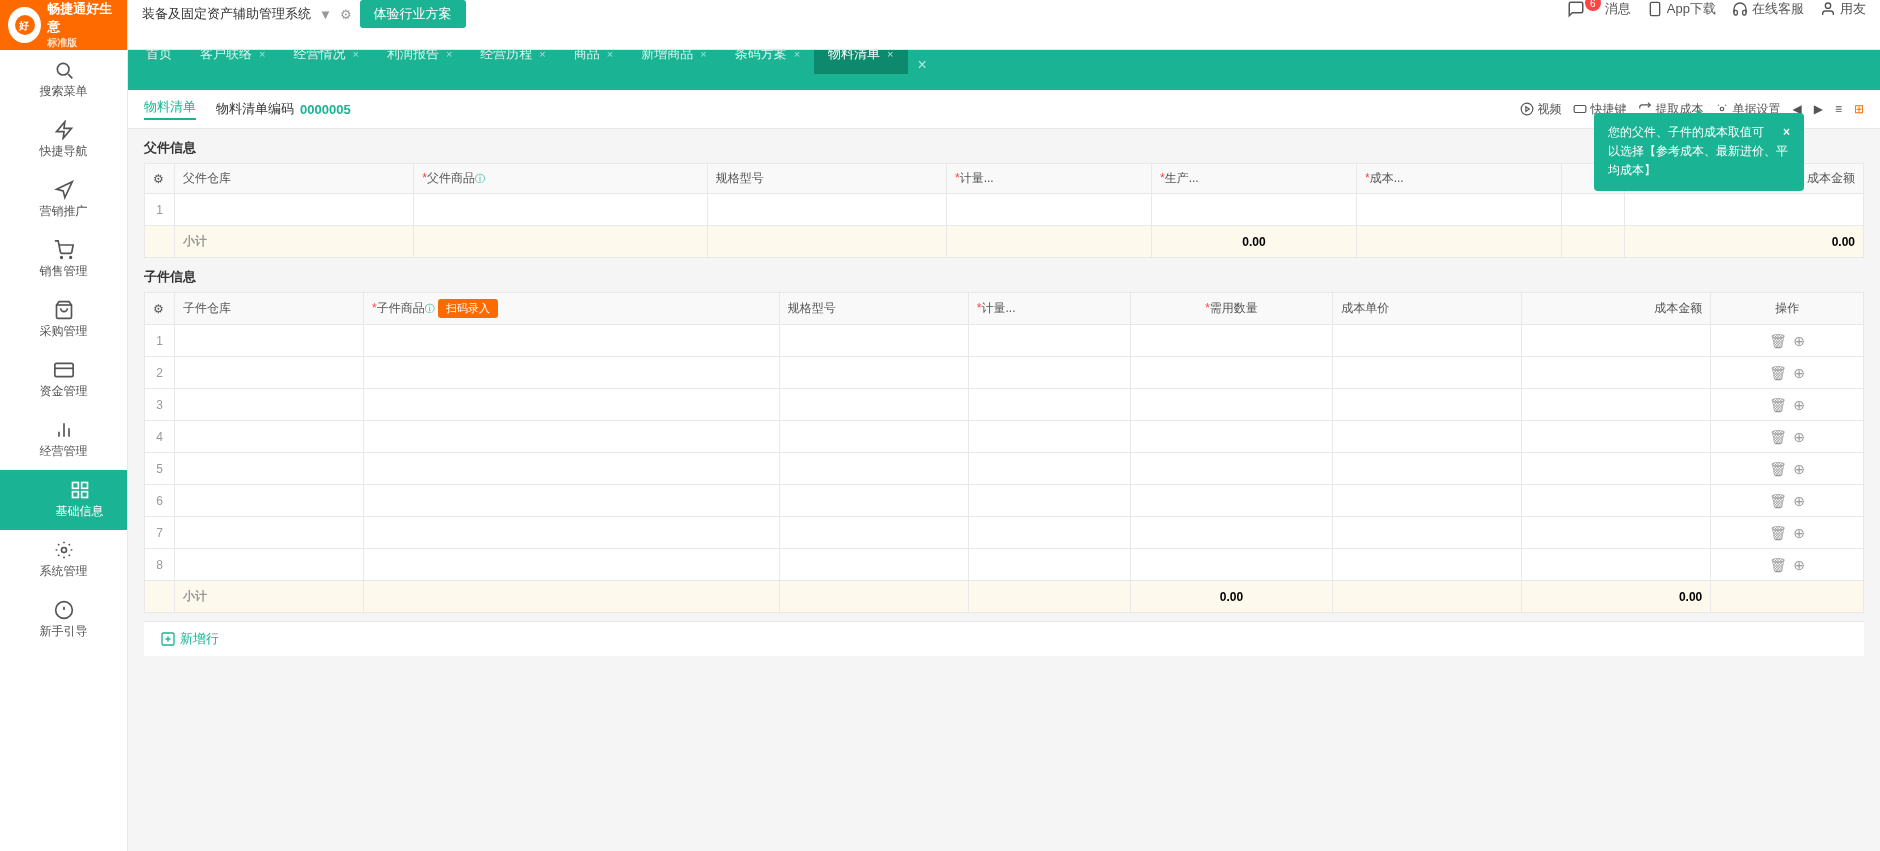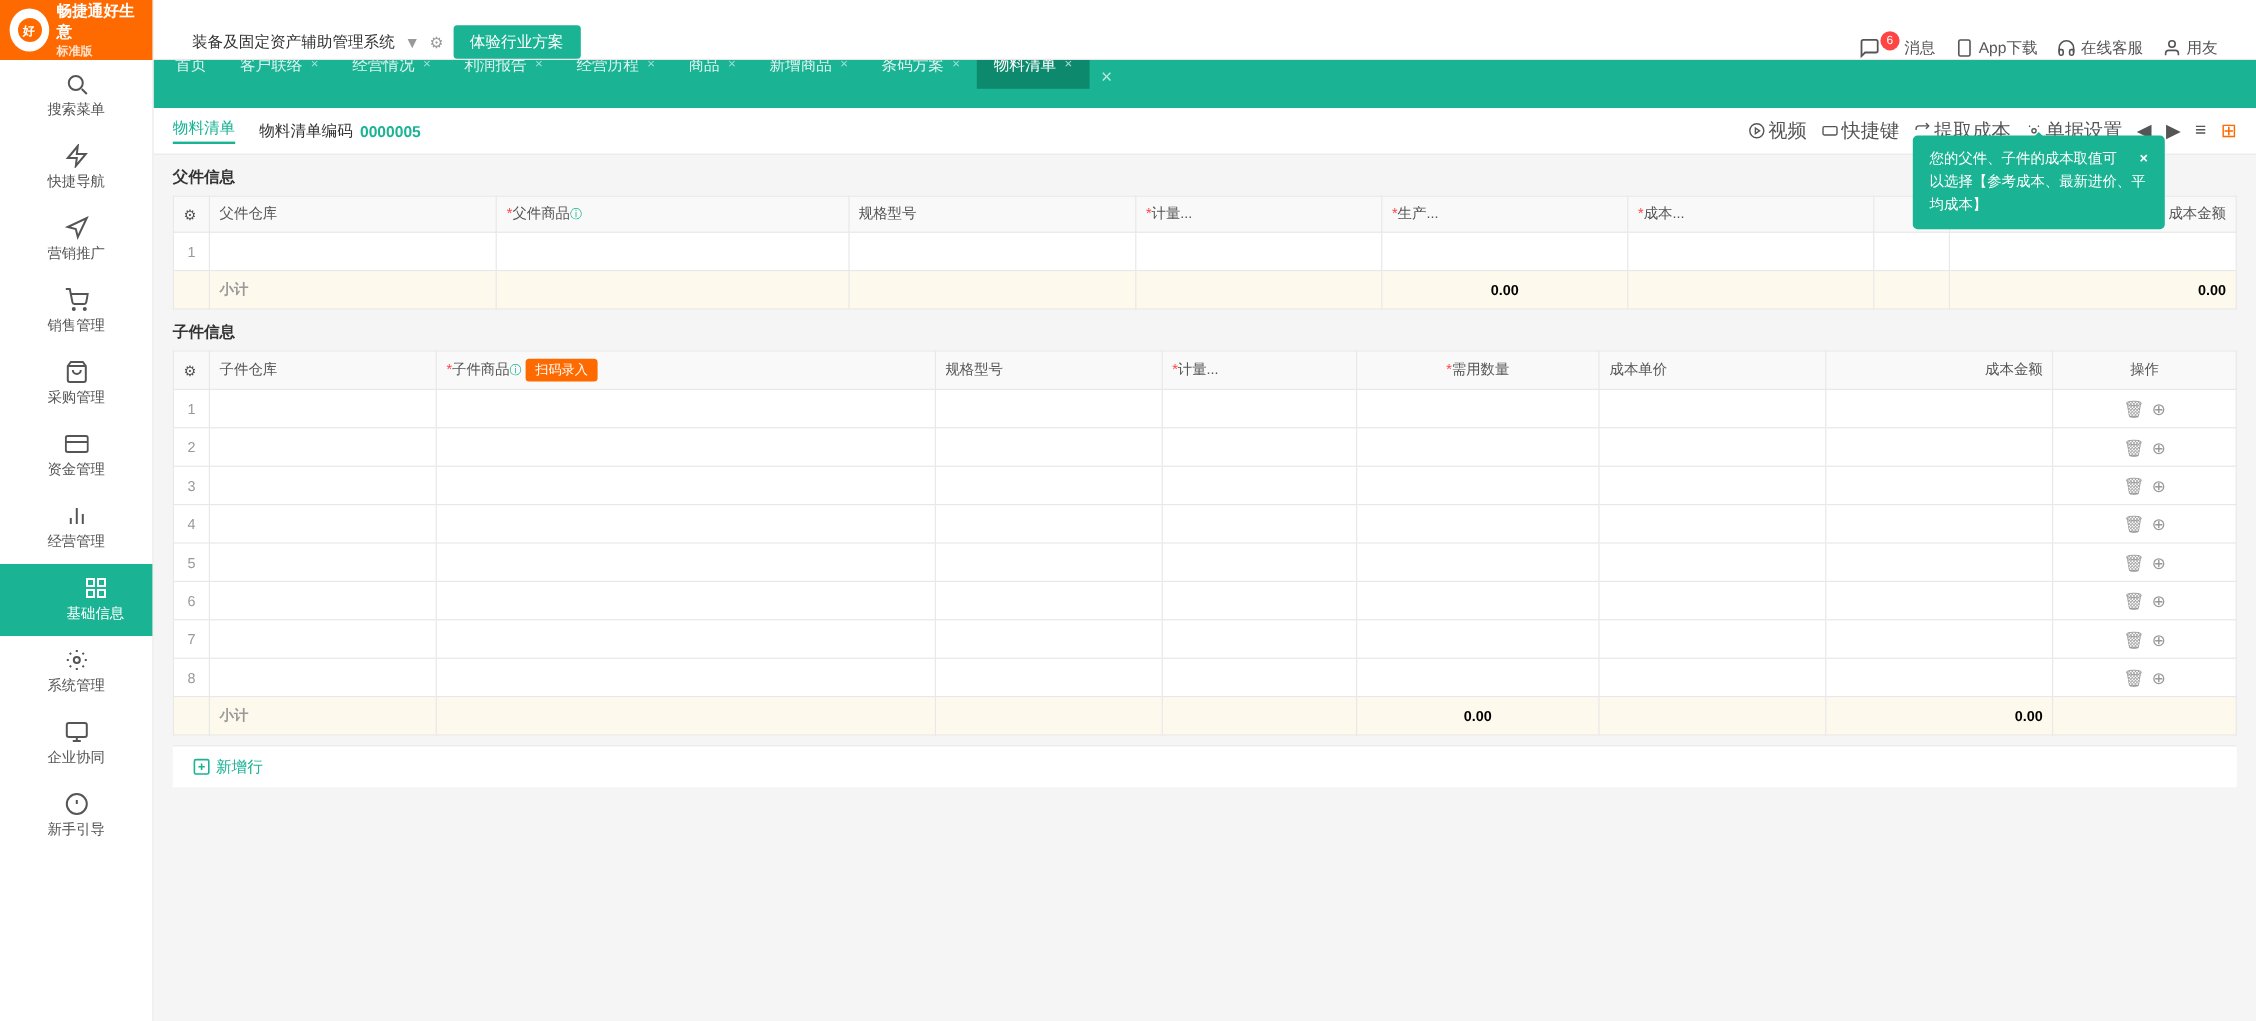--- a/index.html
+++ b/index.html
@@ -12,21 +12,21 @@
     .sidebar-logo-icon svg { width: 24px; height: 24px; }
     .sidebar-subtitle { font-size: 10px; color: rgba(255,255,255,0.8); }
     .sidebar-item { display: flex; flex-direction: column; align-items: center; justify-content: center; padding: 10px 4px; cursor: pointer; color: #555; gap: 3px; font-size: 12px; }
     .sidebar-item svg { width: 20px; height: 20px; }
     .sidebar-item-active-bar { background: #1ab394; color: #fff; }
 
     
     .main { flex: 1; display: flex; flex-direction: column; overflow: hidden; }
 
     
-    .topbar { background: #fff; display: flex; align-items: flex-end; padding: 0 32px; height: 50px; border-bottom: 1px solid #e8e8e8; justify-content: space-between; }
+    .topbar { background: #fff; display: flex; align-items: flex-start; padding: 0 14px; height: 50px; border-bottom: 1px solid #e8e8e8; justify-content: space-between; }
     .topbar-left { display: flex; align-items: center; gap: 8px; font-size: 13px; color: #333; }
     .topbar-settings { color: #999; cursor: pointer; }
     .topbar-trial-btn { background: #1ab394; color: #fff; border: none; padding: 5px 14px; border-radius: 3px; cursor: pointer; font-size: 13px; }
     .topbar-right { display: flex; align-items: center; gap: 16px; color: #555; font-size: 13px; }
     .topbar-right-item { display: flex; align-items: center; gap: 4px; cursor: pointer; }
 
     
     .nav-tabs { background: #1ab394; display: flex; align-items: flex-end; height: 40px; padding: 16px 4px; overflow: hidden; }
     .nav-tab { padding: 0 14px; height: 40px; display: flex; align-items: center; color: rgba(255,255,255,0.85); cursor: pointer; font-size: 13px; gap: 4px; white-space: nowrap; }
     .nav-tab.active { background: #0d8a6e; color: #fff; }
@@ -34,21 +34,21 @@
     .nav-tab-x { margin-left: 6px; font-size: 16px; color: rgba(255,255,255,0.7); cursor: pointer; padding: 0 4px; }
 
     
     .page-content { flex: 1; background: #f5f5f5; overflow-y: auto; padding: 0; }
 
     
     .sub-header { background: #fff; padding: 8px 16px; display: flex; align-items: center; gap: 20px; border-bottom: 1px solid #e8e8e8; }
     .sub-header-tab { font-size: 13px; color: #555; cursor: pointer; padding-bottom: 2px; }
     .sub-header-tab.active { color: #1ab394; border-bottom: 2px solid #1ab394; }
     .sub-header-info { display: flex; align-items: center; gap: 6px; font-size: 13px; color: #333; }
-    .sub-header-actions { margin-left: auto; display: flex; align-items: center; gap: 12px; color: #555; font-size: 16px; }
+    .sub-header-actions { margin-left: auto; display: flex; align-items: center; gap: 12px; color: #555; font-size: 12px; }
     .sub-header-actions span { display: flex; align-items: center; gap: 3px; cursor: pointer; }
 
     
     .content-area { padding: 0 16px 16px; }
 
     
     .section-title { font-size: 13px; font-weight: bold; color: #333; padding: 10px 0 6px; }
 
     
     .data-table { width: 100%; border-collapse: collapse; background: #fff; font-size: 12px; }
@@ -147,28 +147,20 @@
         <rect x="14" y="14" width="7" height="7"></rect>
       </svg>
     <span>基础信息</span>
   </div>
   <div class="sidebar-item">
     <svg viewBox="0 0 24 24" fill="none" stroke="#555" stroke-width="2">
         <circle cx="12" cy="12" r="3"></circle>
         <path d="M19.07 4.93l-1.41 1.41M4.93 4.93l1.41 1.41M4.93 19.07l1.41-1.41M19.07 19.07l-1.41-1.41M12 2v2M12 20v2M2 12h2M20 12h2"></path>
       </svg>
     <span>系统管理</span>
-  </div>
-  <div class="sidebar-item">
-    <svg viewBox="0 0 24 24" fill="none" stroke="#555" stroke-width="2">
-        <rect x="2" y="3" width="20" height="14" rx="2"></rect>
-        <line x1="8" y1="21" x2="16" y2="21"></line>
-        <line x1="12" y1="17" x2="12" y2="21"></line>
-      </svg>
-    <span>企业协同</span>
   </div>
   <div class="sidebar-item">
     <svg viewBox="0 0 24 24" fill="none" stroke="#555" stroke-width="2">
         <circle cx="12" cy="12" r="10"></circle>
         <line x1="12" y1="8" x2="12" y2="12"></line>
         <line x1="12" y1="16" x2="12.01" y2="16"></line>
       </svg>
     <span>新手引导</span>
   </div>
 </div>

